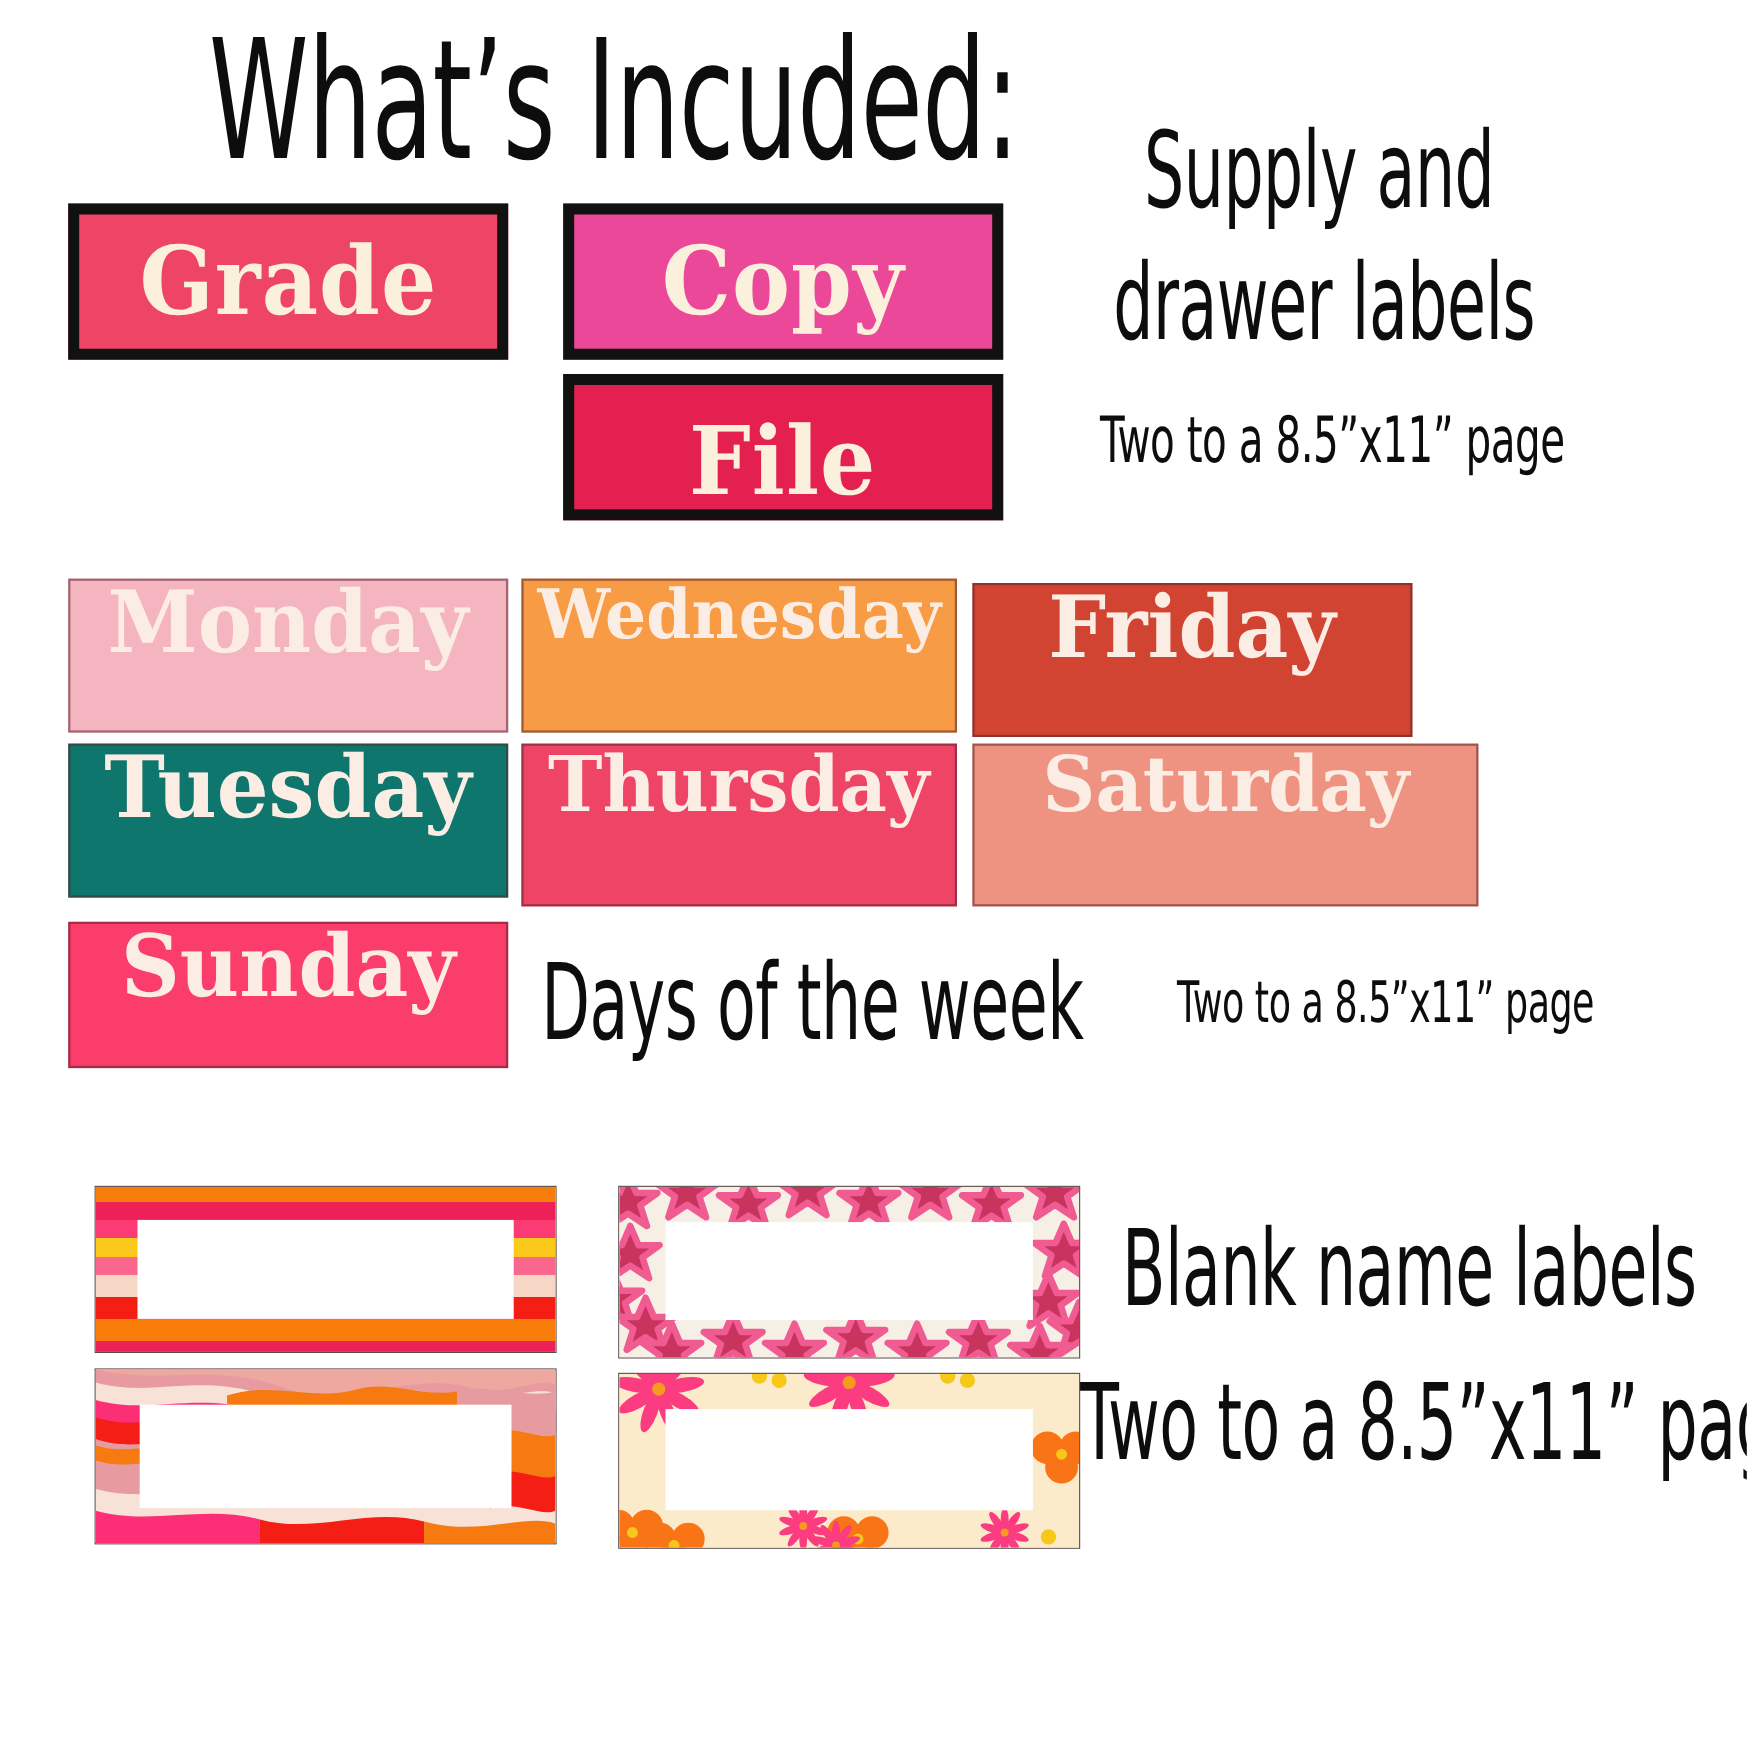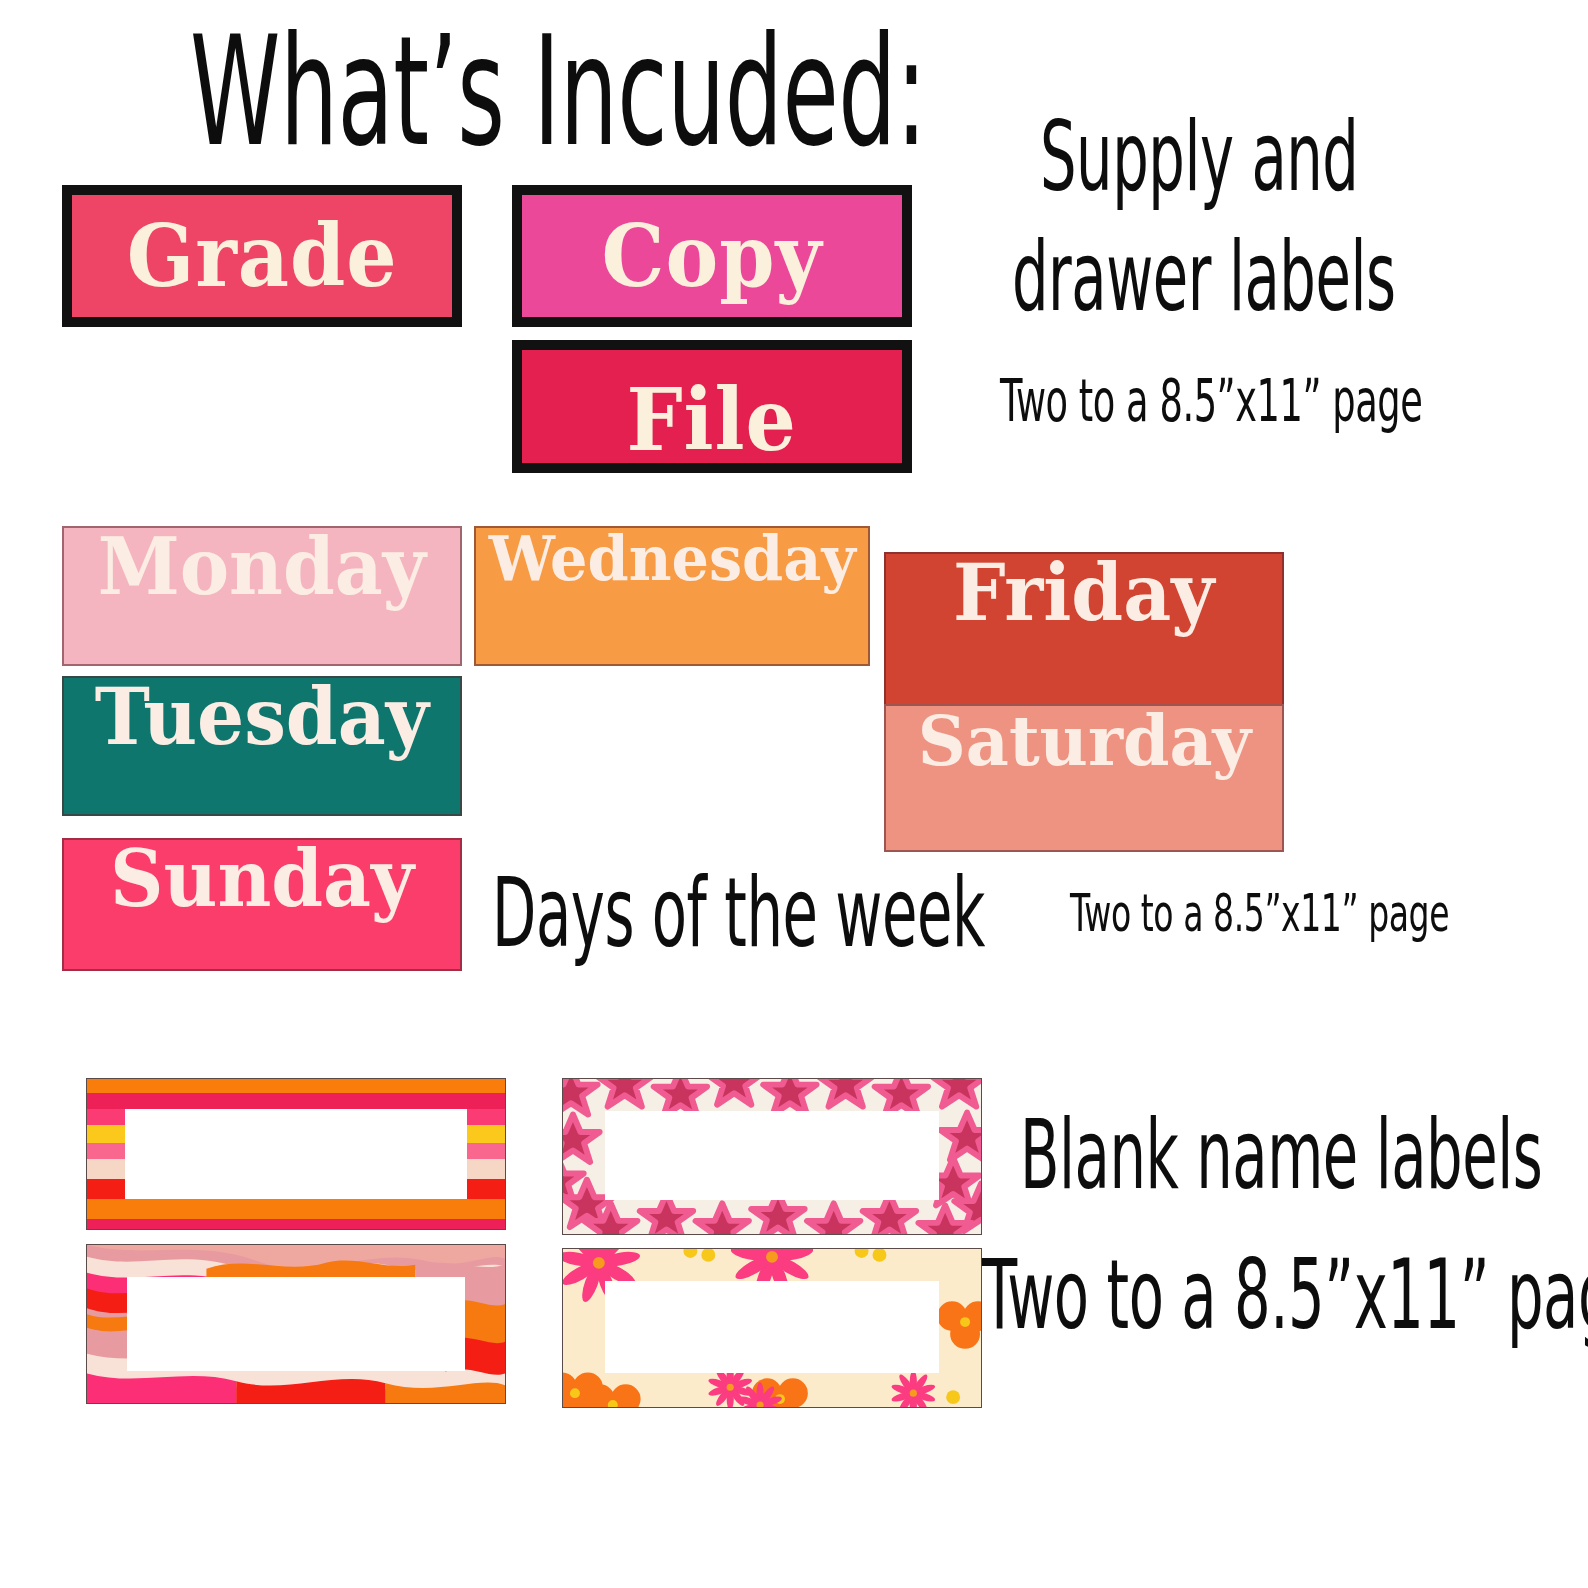--- a/index.html
+++ b/index.html
@@ -100,22 +100,22 @@
     line-height: 1;
     white-space: nowrap;
     transform: scaleX(0.95);
   }
 
   #day-monday    { left: 62px;  top: 526px; width: 400px; height: 140px; }
   #day-tuesday   { left: 62px;  top: 676px; width: 400px; height: 140px; }
   #day-sunday    { left: 62px;  top: 826px; width: 400px; height: 133px; }
   #day-wednesday { left: 474px; top: 526px; width: 396px; height: 140px; }
   #day-thursday  { left: 474px; top: 676px; width: 396px; height: 148px; }
-  #day-friday    { left: 884px; top: 552px; width: 400px; height: 162px; }
-  #day-saturday  { left: 884px; top: 676px; width: 400px; height: 148px; margin-top: 28px; }
+  #day-friday    { left: 884px; top: 530px; width: 400px; height: 140px; }
+  #day-saturday  { left: 884px; top: 676px; width: 460px; height: 148px; }
 
   
   .name-label {
     position: absolute;
     border: 1px solid #5a4a4a;
     overflow: hidden;
   }
   .name-label .inner {
     position: absolute;
     background: #ffffff;
@@ -194,20 +194,23 @@
     <span class="txt" style="color: rgb(251, 237, 228); font-size: 78px;">Monday</span>
   </div>
   <div class="day-label" id="day-tuesday" style="background: #0f766e;">
     <span class="txt" style="color: rgb(251, 237, 228); font-size: 78px;">Tuesday</span>
   </div>
   <div class="day-label" id="day-sunday" style="background: rgb(251, 61, 107); margin-top: 12px;">
     <span class="txt" style="color: rgb(251, 237, 228); font-size: 78px;">Sunday</span>
   </div>
   <div class="day-label" id="day-wednesday" style="background: rgb(247, 155, 69);">
     <span class="txt" style="color: rgb(251, 237, 228); font-size: 62px;">Wednesday</span>
+  </div>
+  <div class="day-label" id="day-thursday" style="background: rgb(238, 69, 103);">
+    <span class="txt" style="color: rgb(251, 237, 228); font-size: 70px;">Thursday</span>
   </div>
   <div class="day-label" id="day-friday" style="background: rgb(209, 68, 49);">
     <span class="txt" style="color: rgb(251, 237, 228); font-size: 78px;">Friday</span>
   </div>
   <div class="day-label" id="day-saturday" style="background: rgb(238, 147, 130);">
     <span class="txt" style="color: rgb(251, 237, 228); font-size: 70px;">Saturday</span>
   </div>
 
   <div id="days-cap" class="hand cap-lg">Days of the week</div>
   <div id="days-note" class="hand cap-md">Two to a 8.5”x11” page</div>

